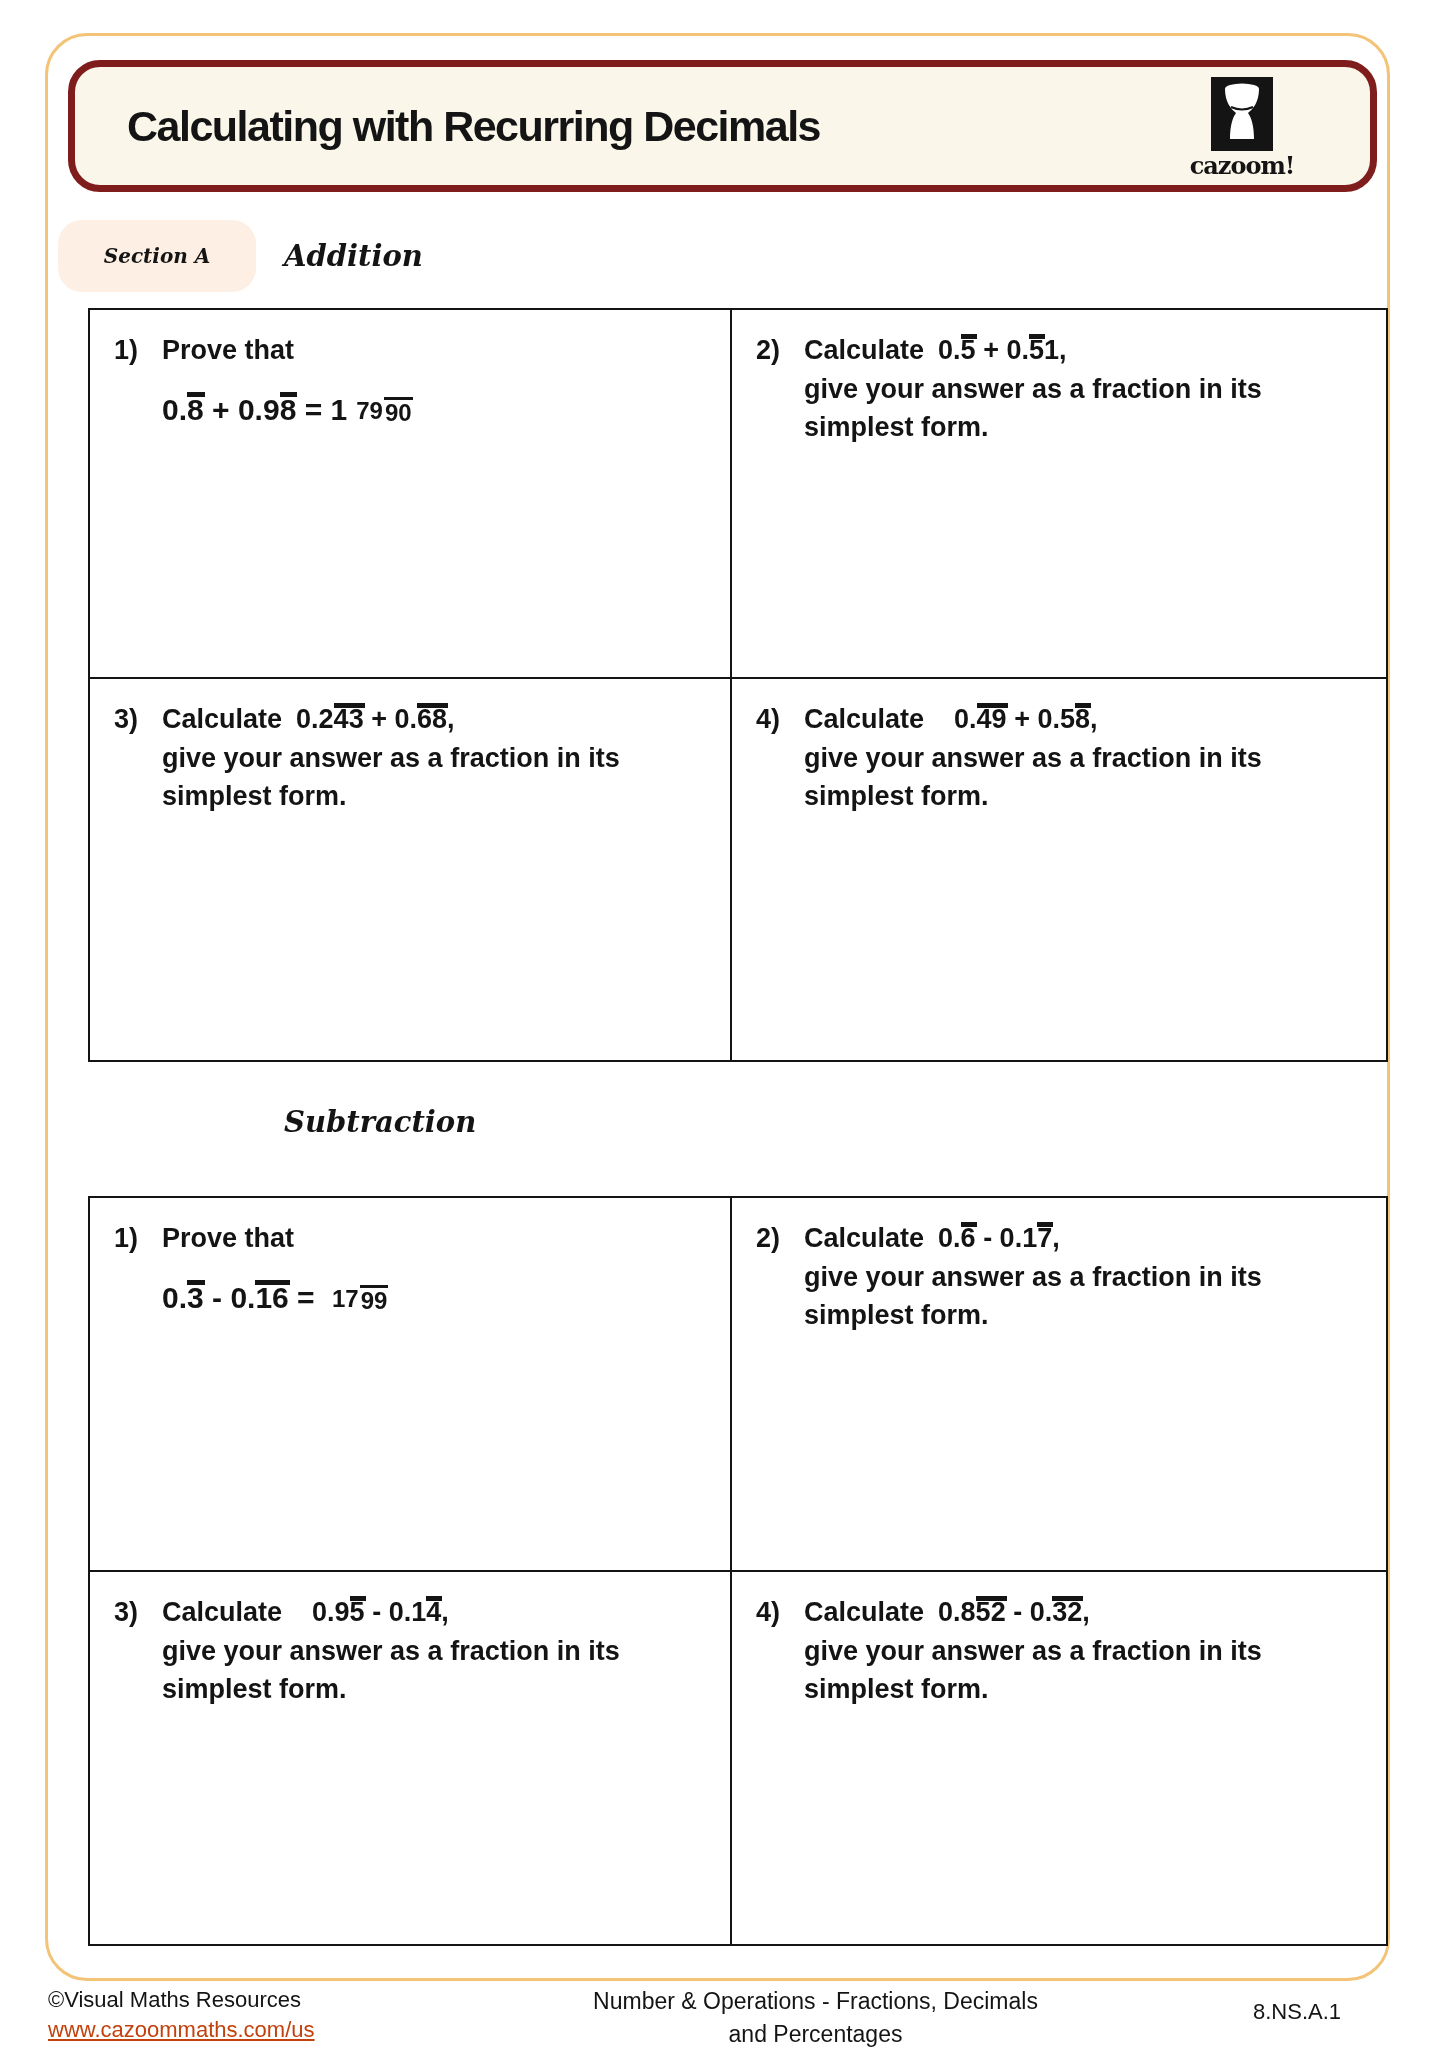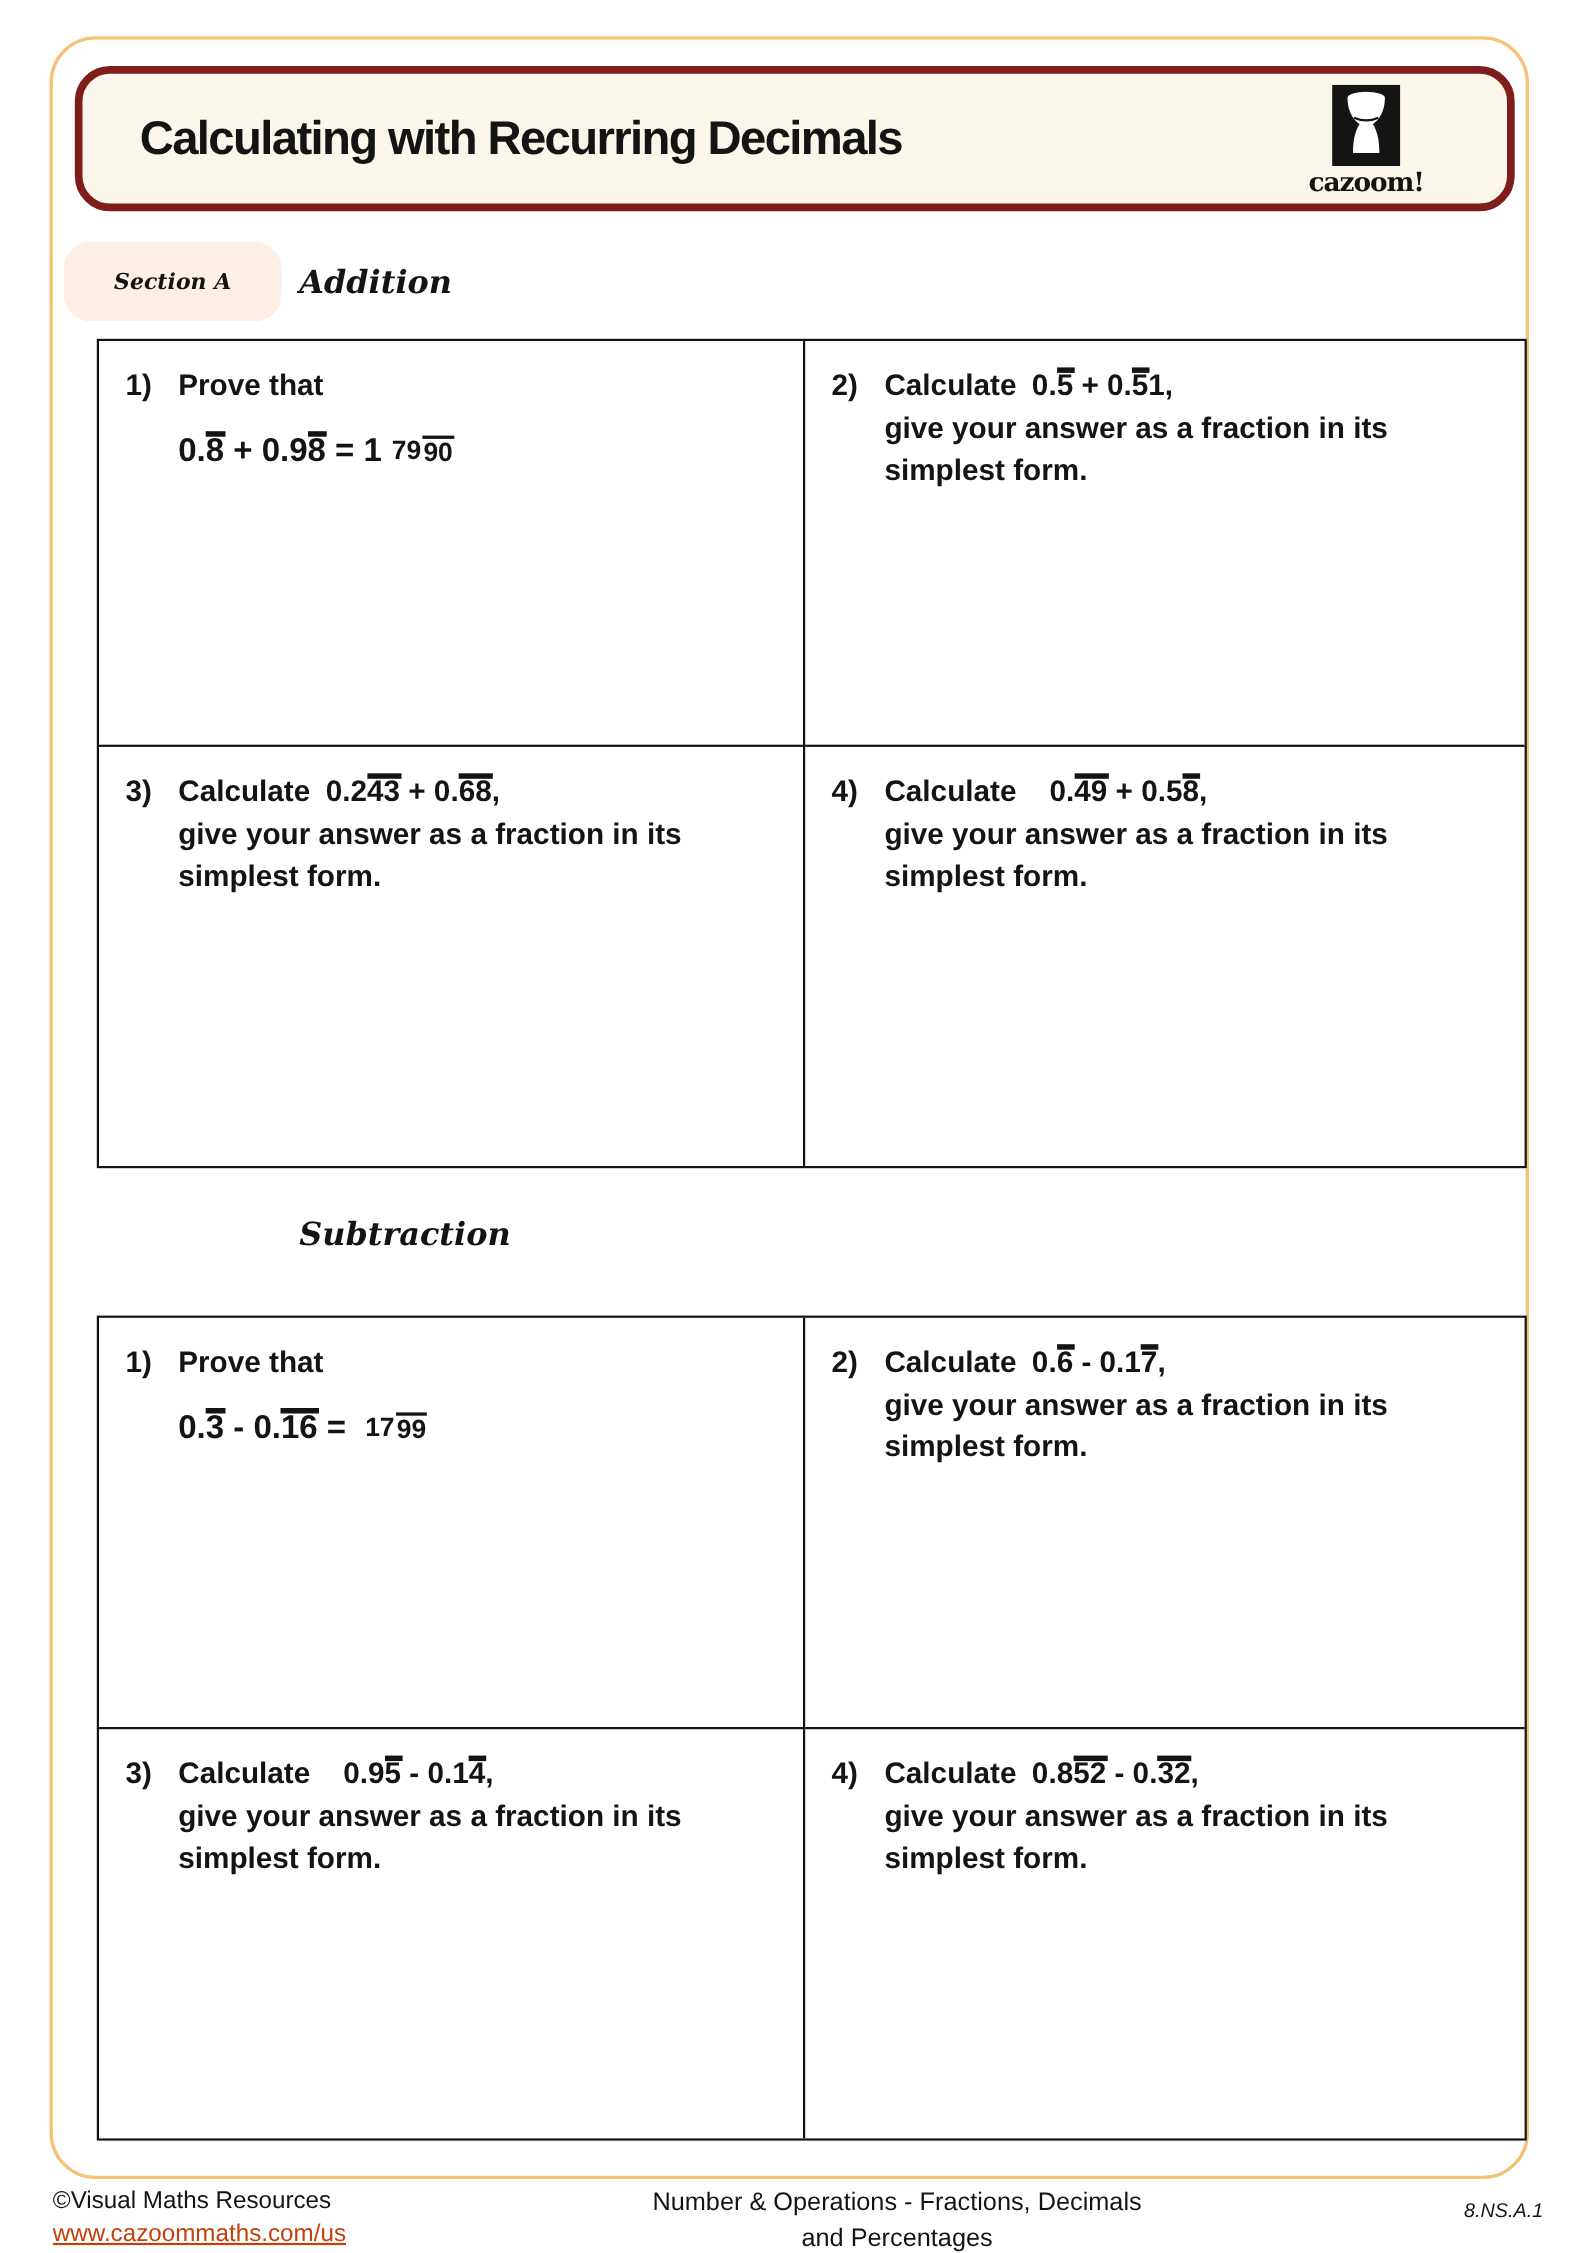--- a/index.html
+++ b/index.html
@@ -11,21 +11,21 @@
   .header{position:absolute;left:20px;top:24px;width:1295px;height:118px;background:#FAF6EA;
           border:7px solid #7f1d1d;border-radius:32px;display:flex;align-items:center;}
   .title{margin-left:52px;font-size:43px;font-weight:700;letter-spacing:-1.5px;}
   .logo{position:absolute;right:58px;top:10px;width:140px;text-align:center;}
   .logo svg{display:block;margin:0 auto;}
   .brand{font-family:"DejaVu Serif",serif;font-weight:700;font-size:24px;letter-spacing:-1px;margin-top:0px;}
   
   .sec-label{position:absolute;left:10px;width:198px;height:72px;background:#FDEFE4;border-radius:24px;
              display:flex;align-items:center;justify-content:center;
              font-family:"DejaVu Serif",serif;font-style:italic;font-weight:700;font-size:20px;}
-  .sec-name{position:absolute;left:224px;height:72px;display:flex;align-items:center;
+  .sec-name{position:absolute;left:236px;height:72px;display:flex;align-items:center;
             font-family:"DejaVu Serif",serif;font-style:italic;font-weight:700;font-size:29px;}
   
   .qtable{position:absolute;left:40px;width:1296px;border:2px solid #141414;
           display:grid;grid-template-columns:642px 1fr;}
   .cell{padding:22px 20px 0 24px;display:flex;}
   .cell.c0{border-right:2px solid #141414;}
   .cell.r0{border-bottom:2px solid #141414;}
   .qnum{flex:none;width:48px;font-size:27px;font-weight:700;line-height:1.38;}
   .qcontent{flex:1;font-size:27px;font-weight:700;line-height:1.38;}
   .qintro{display:inline;}
@@ -40,21 +40,21 @@
   
   .frac{display:inline-flex;flex-direction:row;align-items:center;vertical-align:middle;
         font-size:24px;line-height:1.08;margin-left:8px;transform:translateY(-1px);}
   .frac .den{border-top:3px solid #141414;padding:0 1px;}
   .frac .num{padding:0 1px;}
   
   .footer{position:absolute;left:48px;top:1985px;width:1355px;display:flex;align-items:flex-start;}
   .f-left{width:330px;font-size:22px;line-height:1.35;}
   .f-left a{color:#c2410c;text-decoration:underline;}
   .f-center{flex:1;text-align:center;font-size:23px;line-height:1.45;}
-  .f-right{width:150px;text-align:right;font-size:18px;margin-top:14px;font-style:italic;}
+  .f-right{width:150px;text-align:left;font-size:22px;margin-top:14px;}
 </style>
 </head>
 <body>
 
 <div class="page">
   <div class="frame">
 
     <div class="header">
       <div class="title">Calculating with Recurring Decimals</div>
       <div class="logo">

